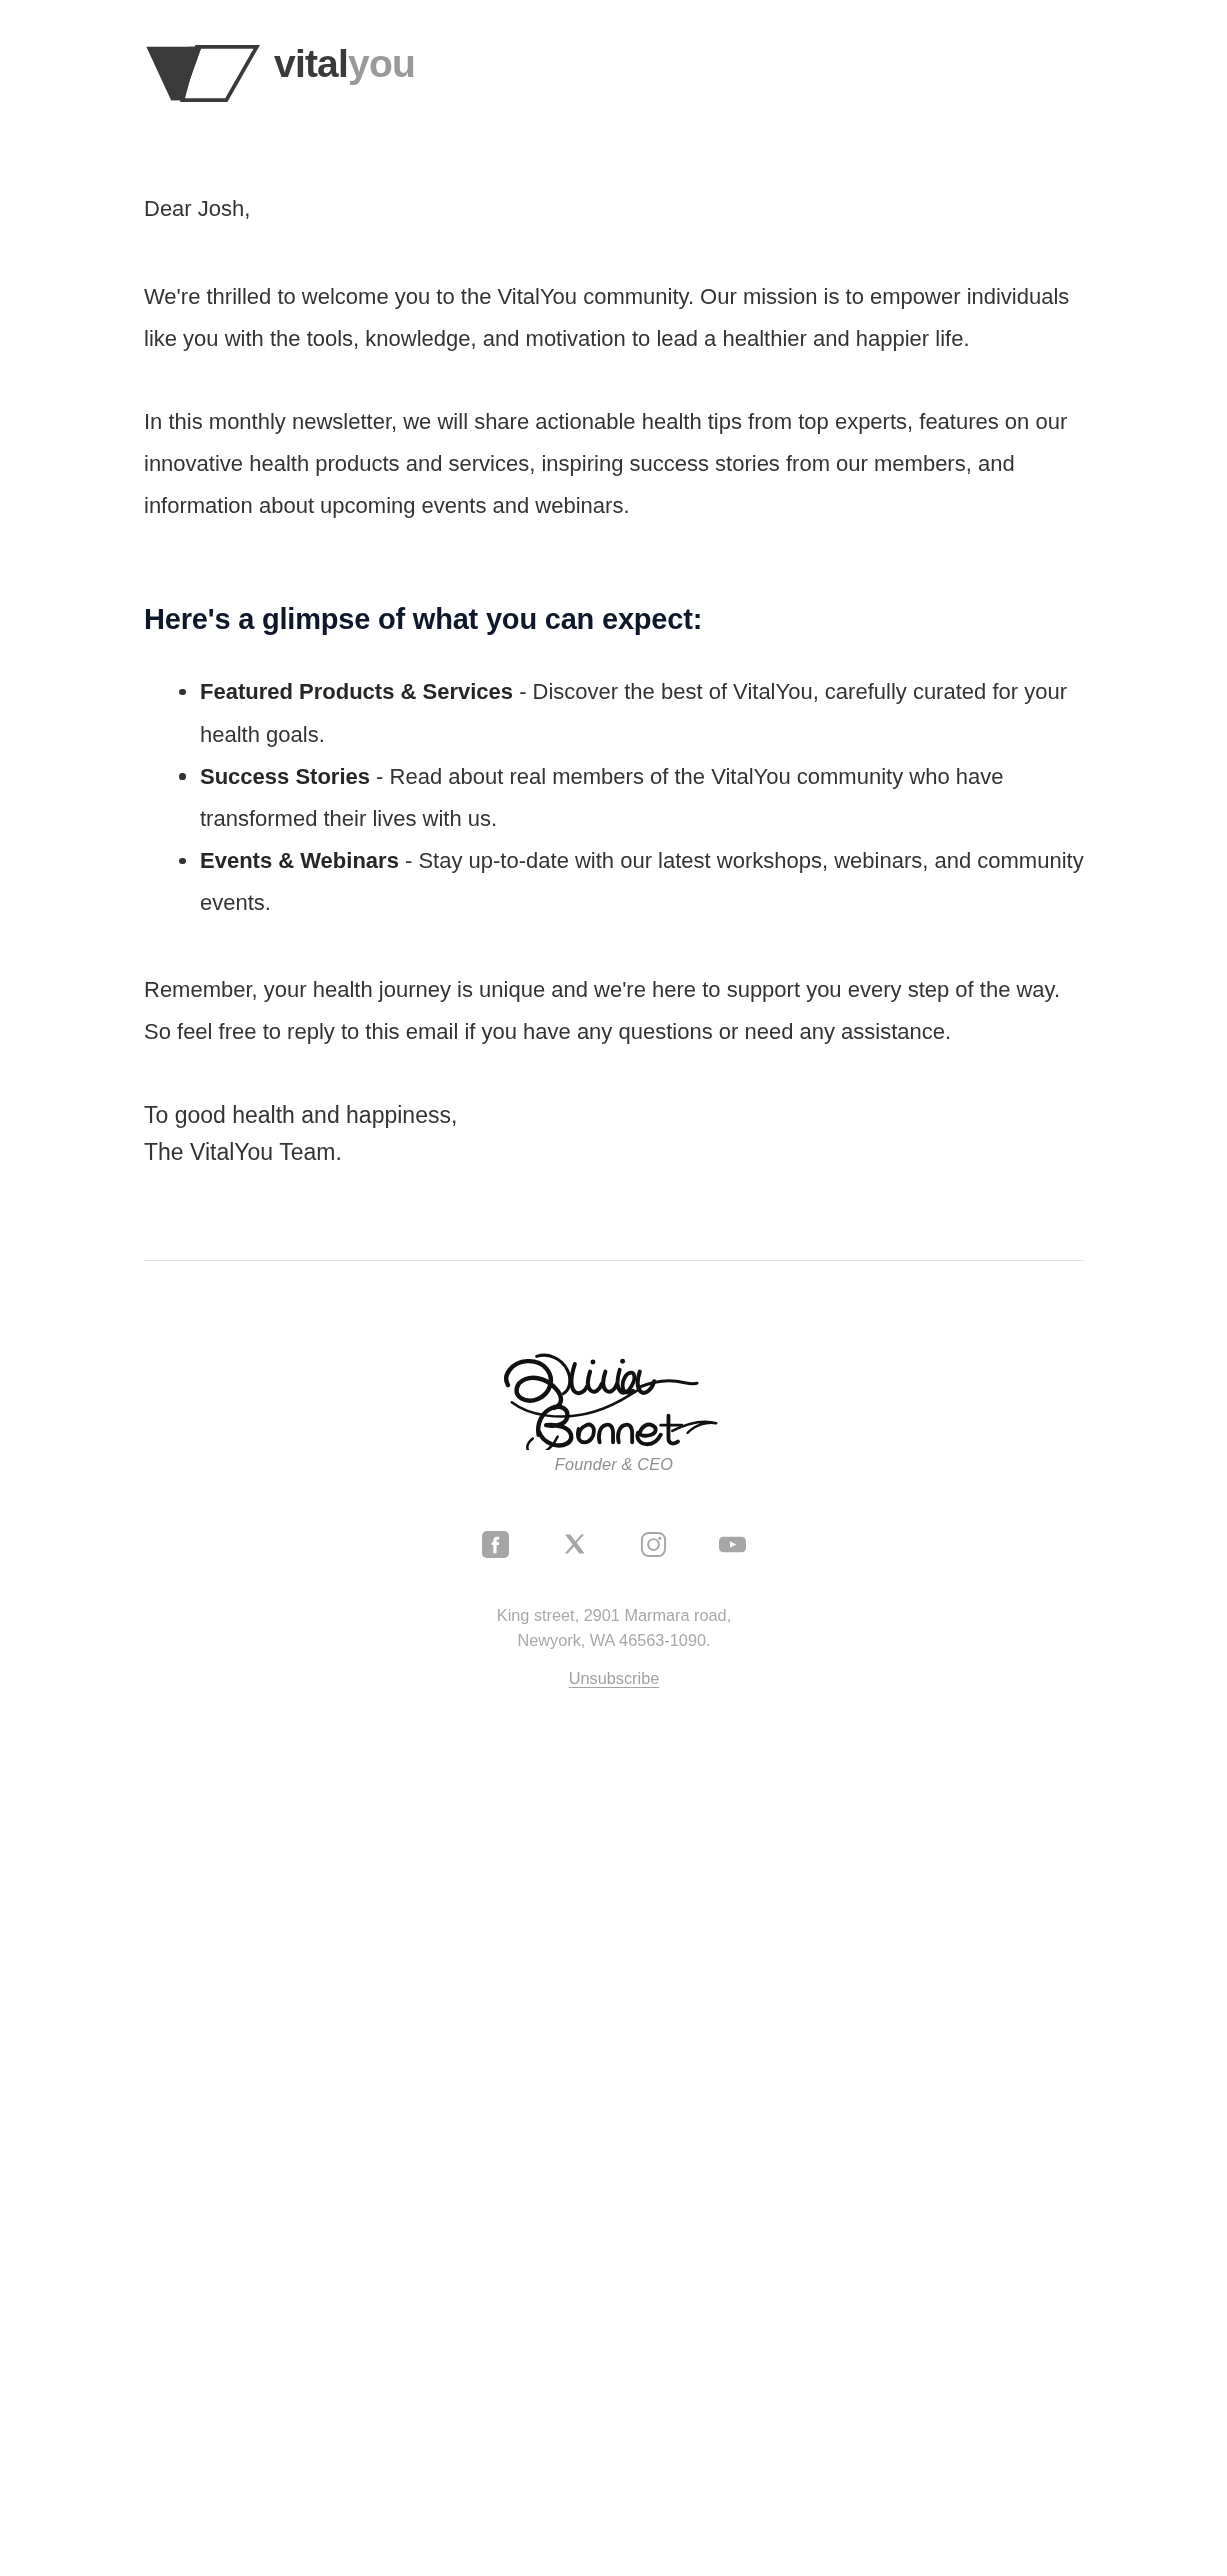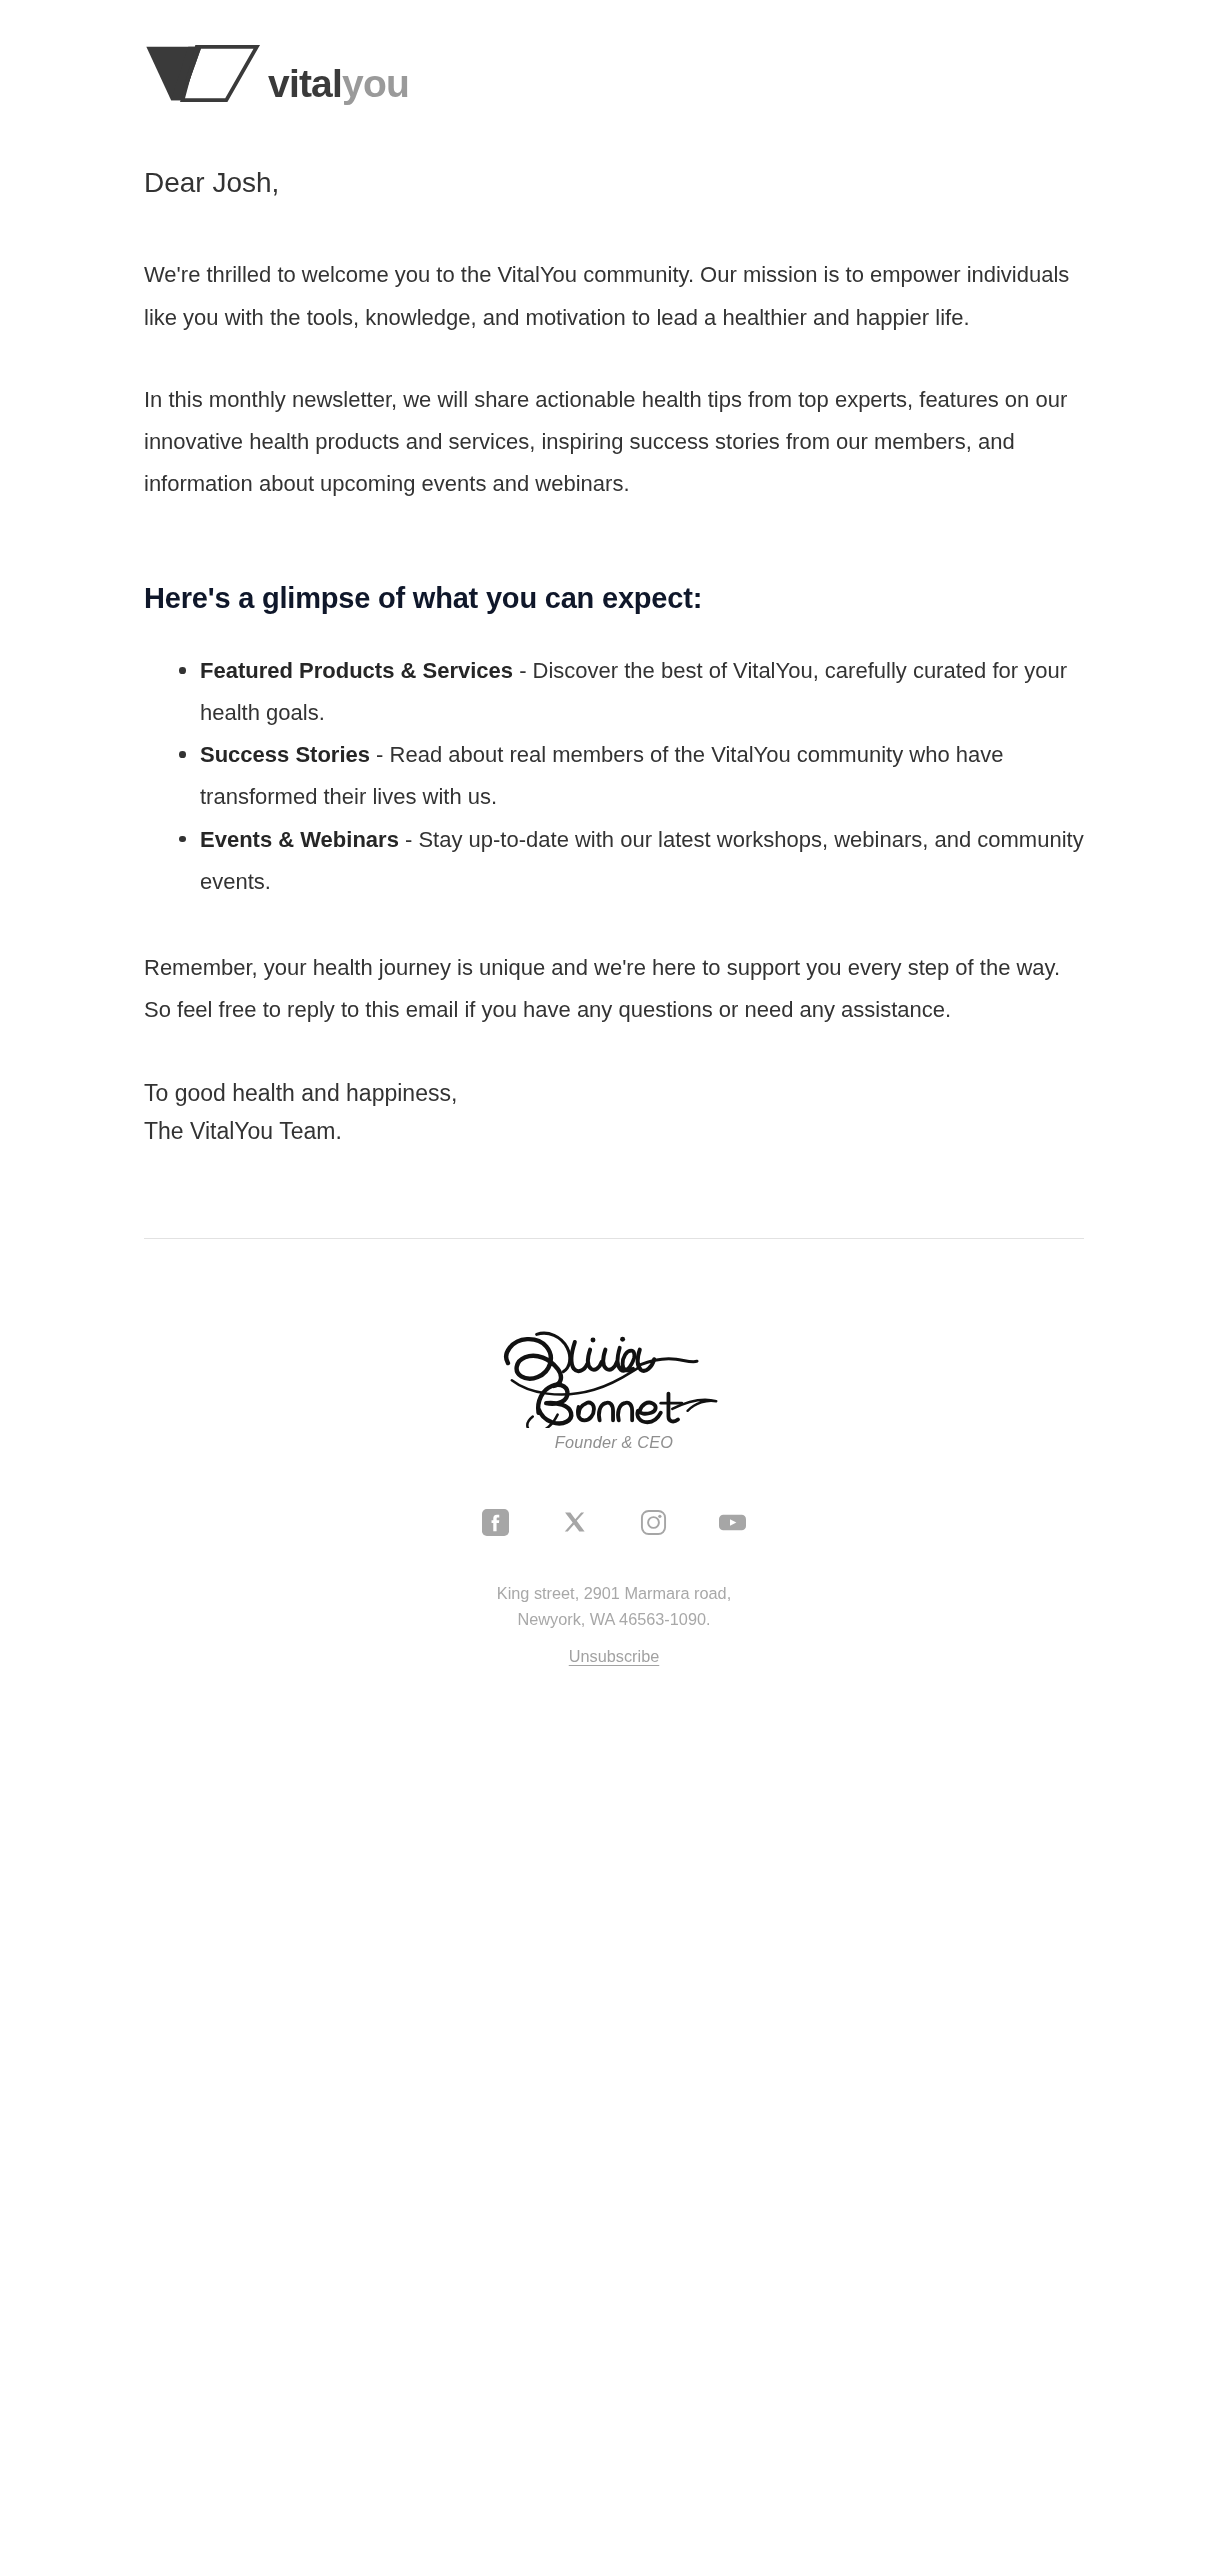--- a/index.html
+++ b/index.html
@@ -22,22 +22,22 @@
     padding: 0;
     position: relative;
   }
 
   
   .header {
     padding: 44px 0 0 144px;
   }
   .logo-row {
     display: flex;
-    align-items: flex-end;
-    gap: 7px;
+    align-items: flex-start;
+    gap: 13px;
   }
   .logo-mark {
     width: 117px;
     height: 59px;
     display: block;
     flex: none;
   }
   .logo-word {
     font-size: 39px;
     font-weight: 700;
@@ -48,24 +48,24 @@
   .logo-word .w-vital { color: #3a3a3a; }
   .logo-word .w-you   { color: #9a9a9a; }
 
   
   .content {
     padding: 0 144px;
     box-sizing: border-box;
     width: 1228px;
   }
   .greeting {
-    font-size: 28px;
+    font-size: 22px;
     line-height: 1.55;
     color: #333333;
-    margin-top: 58px;
+    margin-top: 89px;
   }
   .para {
     font-size: 22px;
     line-height: 1.92;
     color: #333333;
     margin-top: 40px;
     max-width: 942px;
   }
   .para.first { margin-top: 50px; }
 

